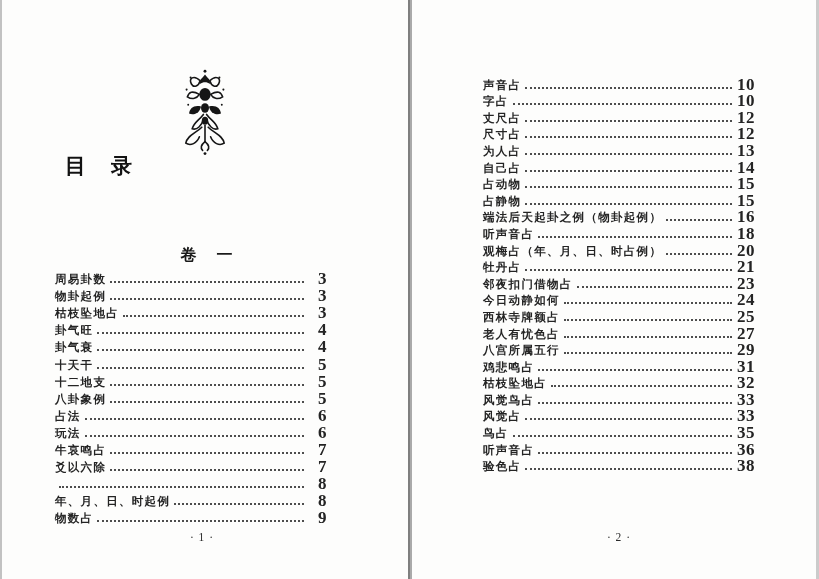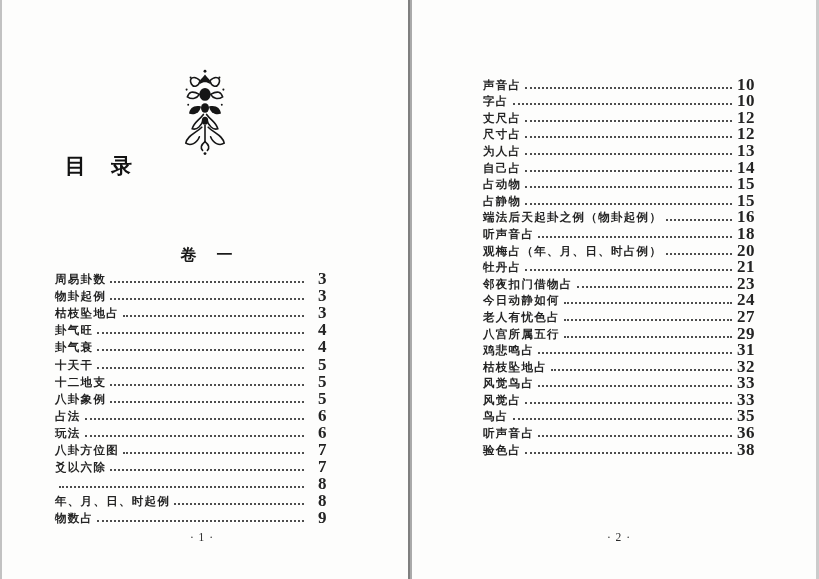--- a/index.html
+++ b/index.html
@@ -139,21 +139,21 @@
         <span class="toc-entry-title">占法</span>
         <span class="leader"></span>
         <span class="toc-entry-page">6</span>
       </div>
       <div class="toc-row">
         <span class="toc-entry-title">玩法</span>
         <span class="leader"></span>
         <span class="toc-entry-page">6</span>
       </div>
       <div class="toc-row">
-        <span class="toc-entry-title">八卦方位图</span>
+        <span class="toc-entry-title">牛哀鸣占</span>
         <span class="leader"></span>
         <span class="toc-entry-page">7</span>
       </div>
       <div class="toc-row">
         <span class="toc-entry-title">爻以六除</span>
         <span class="leader"></span>
         <span class="toc-entry-page">7</span>
       </div>
       <div class="toc-row">
         <span class="leader"></span>
@@ -237,20 +237,25 @@
         <span class="toc-entry-title">邻夜扣门借物占</span>
         <span class="leader"></span>
         <span class="toc-entry-page">23</span>
       </div>
       <div class="toc-row">
         <span class="toc-entry-title">今日动静如何</span>
         <span class="leader"></span>
         <span class="toc-entry-page">24</span>
       </div>
       <div class="toc-row">
+        <span class="toc-entry-title">西林寺牌额占</span>
+        <span class="leader"></span>
+        <span class="toc-entry-page">25</span>
+      </div>
+      <div class="toc-row">
         <span class="toc-entry-title">老人有忧色占</span>
         <span class="leader"></span>
         <span class="toc-entry-page">27</span>
       </div>
       <div class="toc-row">
         <span class="toc-entry-title">八宫所属五行</span>
         <span class="leader"></span>
         <span class="toc-entry-page">29</span>
       </div>
       <div class="toc-row">

